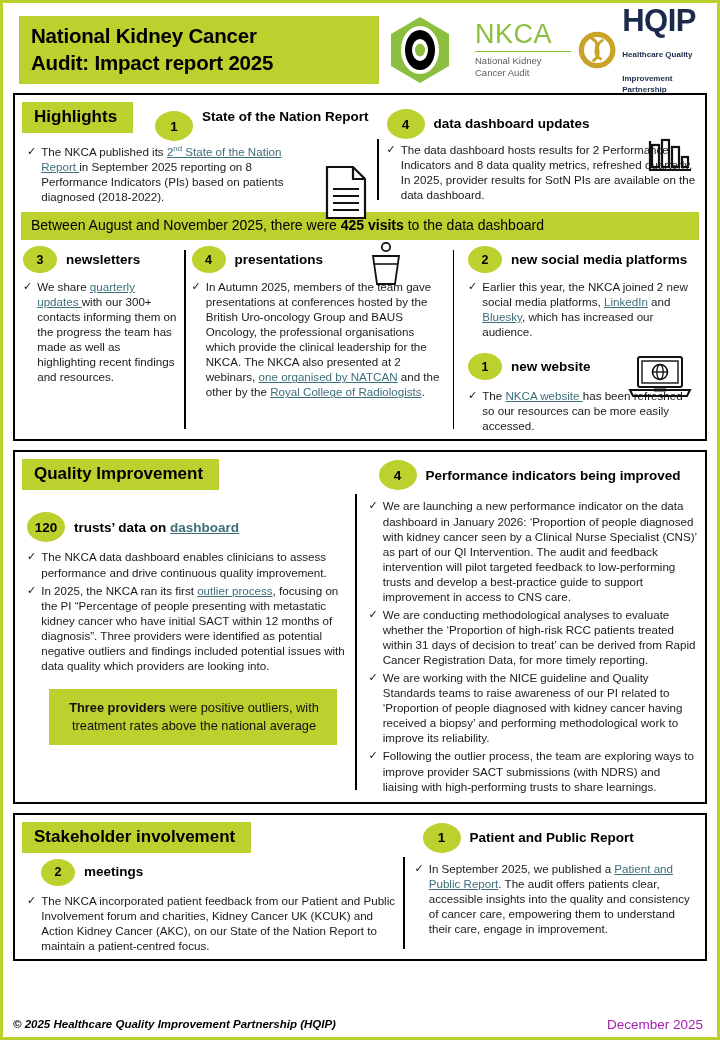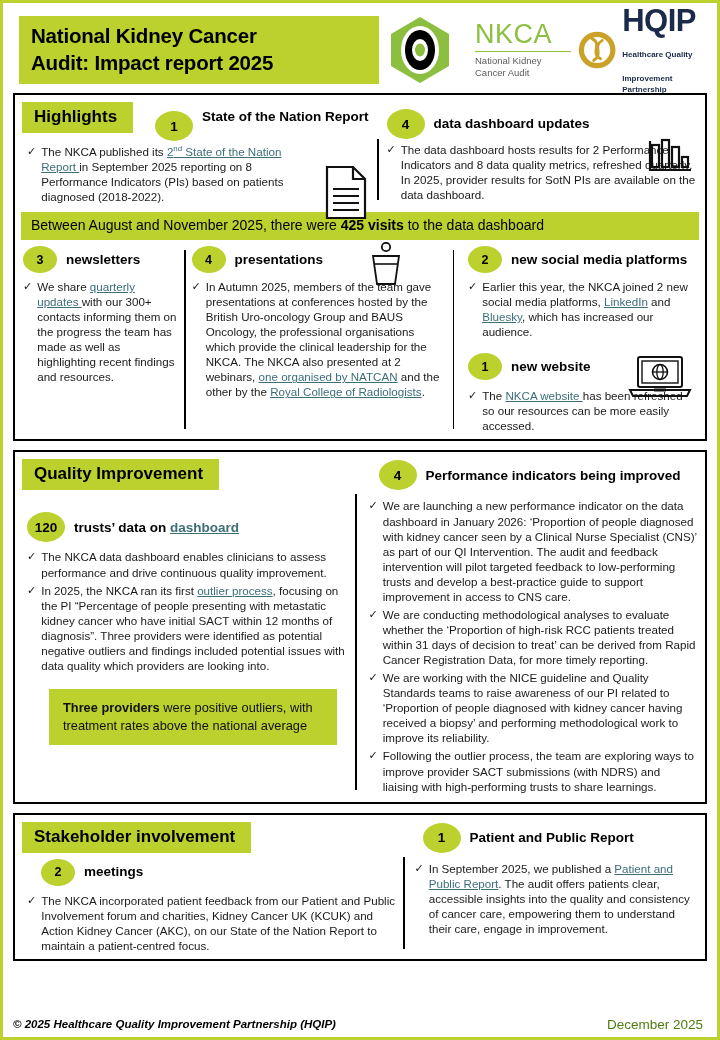--- a/index.html
+++ b/index.html
@@ -128,40 +128,40 @@
 
   
   .qi-wrap { display: flex; padding: 0 8px 8px 8px; }
   .qi-left { width: 330px; padding-left: 4px; }
   .qi-right { flex: 1; padding-left: 10px; }
   .qi-head-right { display:flex; align-items:center; gap: 9px; margin-top: -30px; margin-left: 10px;}
   .callout {
     background: #bcd02e;
     margin: 16px 16px 6px 22px;
     padding: 10px 12px 11px 14px;
-    font-size: 12.8px; line-height: 1.38; color: #111;
+    font-size: 12.8px; line-height: 1.38; color: #111; text-align: center;
   }
   .callout b { font-weight: bold; }
 
   
   .st-wrap { display: flex; padding: 0 8px 6px 8px; }
   .st-left { width: 378px; padding-left: 4px;}
   .st-right { flex: 1; padding-left: 8px; }
   .st-head-right { display:flex; align-items:center; gap:9px; margin-top: -30px; margin-left: 8px;}
 
   
   .footer {
     position: absolute;
     left: 0; right: 0; bottom: 0;
     height: 26px;
     display: flex; align-items: center; justify-content: space-between;
     padding: 0 14px 0 10px;
   }
   .footer .cr { font-size: 11.5px; font-weight: bold; font-style: italic; color: #000; }
-  .footer .dt { font-size: 13.5px; color: #4d7c0f; margin-left: 40px; }
+  .footer .dt { font-size: 13.5px; color: #a21caf; margin-left: 40px; }
   sup { font-size: 0.68em; vertical-align: super; }
 </style>
 </head>
 <body>
 
 <div class="page">
 
   <div class="header">
     <div class="title-box">
       <div class="ttl">National Kidney Cancer</div>

